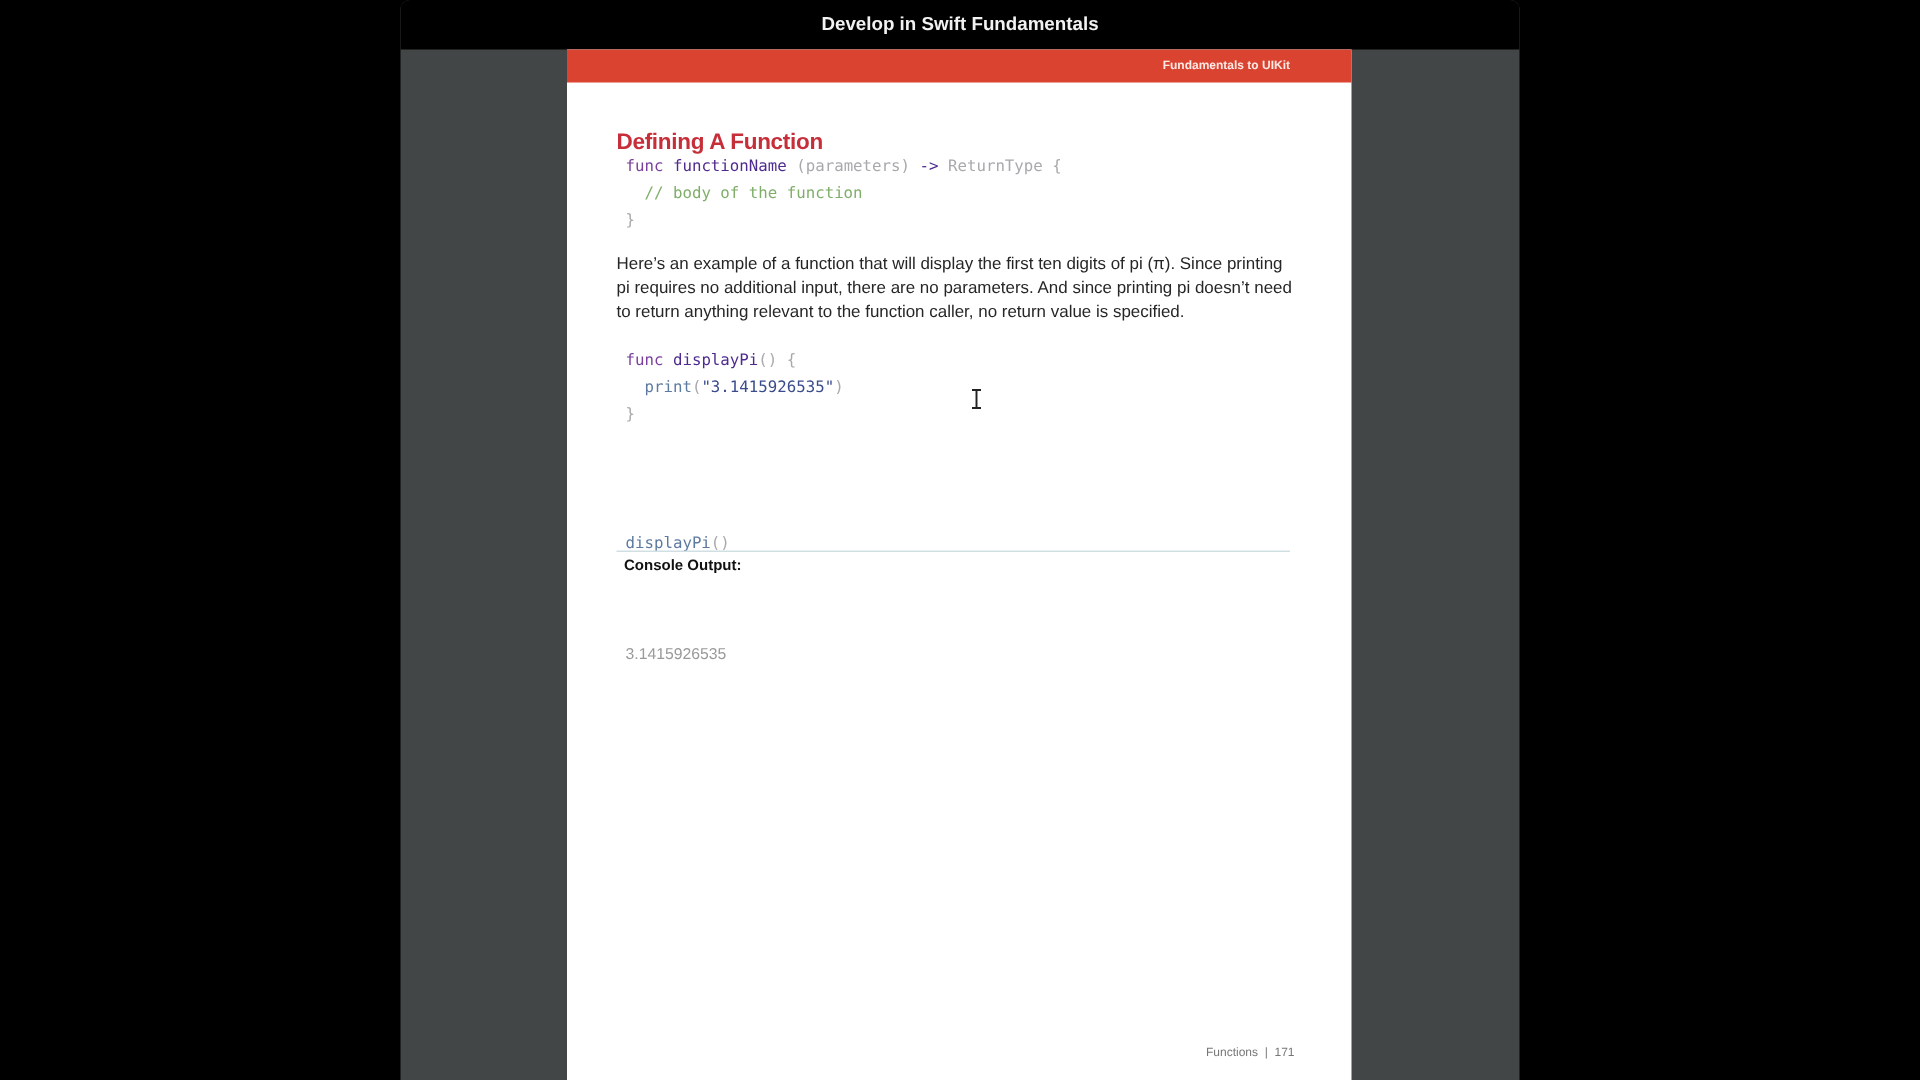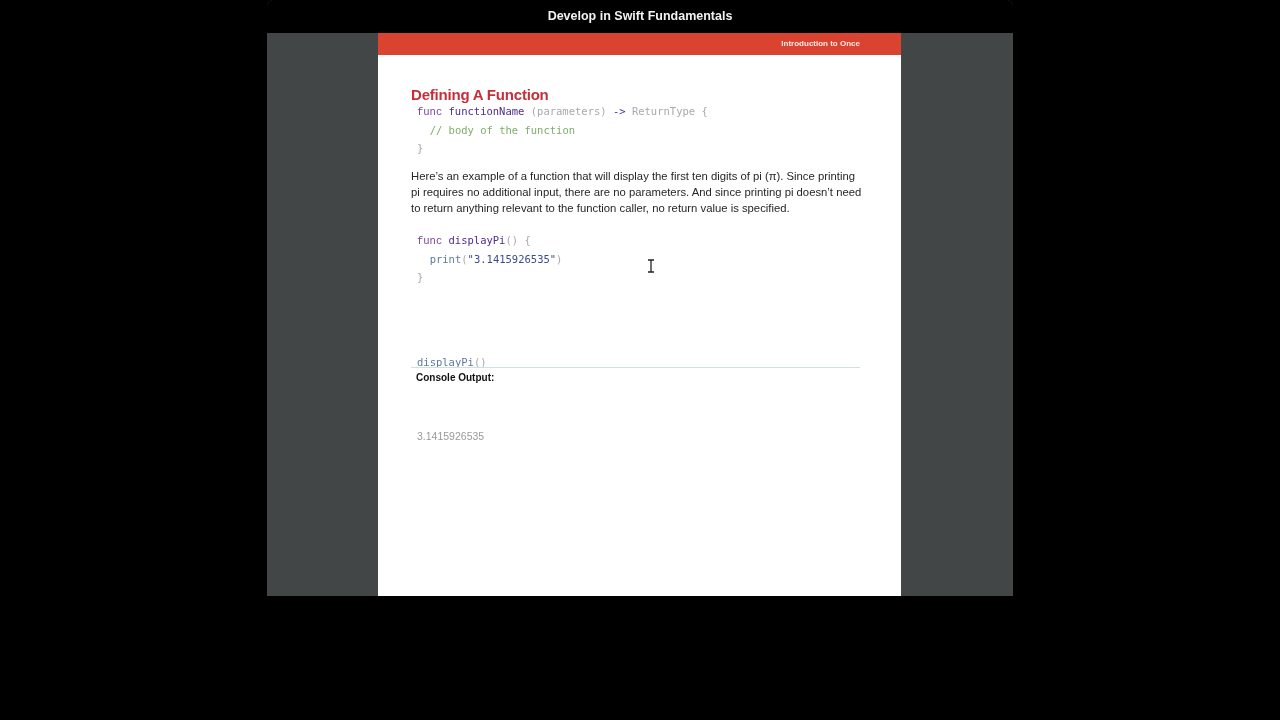--- a/index.html
+++ b/index.html
@@ -1,45 +1,45 @@
 <!DOCTYPE html>
 <html><head>
   <meta charset="utf-8">
   <style>
     html, body { margin: 0; padding: 0; background: #000; }
     body { width: 1280px; height: 720px; position: relative; overflow: hidden; font-family: "Liberation Sans", sans-serif; }
-    .window { position: absolute; left: 267px; top: 0; width: 746px; height: 596px; background: #434646; border-radius: 6px 6px 0 0; overflow: hidden; }
+    .window { position: absolute; left: 267px; top: 0; width: 746px; height: 720px; background: #434646; border-radius: 6px 6px 0 0; overflow: hidden; }
     .titlebar { position: absolute; left: 0; top: 0; width: 746px; height: 33px; background: #000; color: #f2f2f2; font-weight: bold; font-size: 12.5px; text-align: center; line-height: 33px; }
     .page { position: absolute; left: 111px; top: 33px; width: 523px; height: 687px; background: #fff; }
     .page-header { position: absolute; left: 0; top: 0; width: 523px; height: 22px; background: #d94330; }
     .page-header span { position: absolute; right: 41px; top: 0; line-height: 22px; font-size: 8px; font-weight: bold; color: #fde9e5; }
     .h1 { position: absolute; left: 33px; top: 53px; font-size: 15px; font-weight: bold; color: #c62f3a; letter-spacing: -0.2px; }
     .code { position: absolute; left: 39px; font-family: "DejaVu Sans Mono", monospace; font-size: 10.5px; line-height: 18px; white-space: pre; }
-    .kw { color: #7a3e9d; font-family: Liberation Mono, monospace; }
+    .kw { color: #7a3e9d; }
     .fn { color: #4e2a8e; }
     .muted { color: #a9a9ad; }
     .comment { color: #7fae6a; }
     .call { color: #5d7aa0; margin-top: 12px; }
     .str { color: #3b4c8c; }
     .prose { position: absolute; left: 33px; width: 455px; font-size: 11.3px; line-height: 16px; color: #262626; }
     .divider { position: absolute; left: 33px; top: 334px; width: 449px; height: 1px; background: #cfdfe2; }
     .console-label { position: absolute; left: 38px; top: 339px; font-size: 10px; font-weight: bold; color: #111; }
     .console-output { position: absolute; left: 39px; top: 354px; font-family: Liberation Sans, sans-serif; font-size: 10.5px; line-height: 18px; color: #9a9a9a; margin-top: 40px; }
     .footer { position: absolute; right: 38px; bottom: 14px; font-size: 8px; color: #777; }
     .cursor { position: absolute; left: 269px; top: 226px; width: 8px; height: 14px; }
   </style>
 </head>
 <body>
 
 <div class="window">
   <div class="titlebar">Develop in Swift Fundamentals</div>
 
   <div class="page">
     <div class="page-header">
-      <span>Introduction to Once</span>
+      <span>Fundamentals to UIKit</span>
     </div>
 
     <div class="h1">Defining A Function</div>
 
     <div class="code" style="top:69px;"><span class="kw">func</span> <span class="fn">functionName</span> <span class="muted">(parameters)</span> <span class="fn">-&gt;</span> <span class="muted">ReturnType {</span>
   <span class="comment">// body of the function</span>
 <span class="muted">}</span></div>
 
     <div class="prose" style="top:135px;">Here’s an example of a function that will display the first ten digits of pi (π). Since printing pi requires no additional input, there are no parameters. And since printing pi doesn’t need to return anything relevant to the function caller, no return value is specified.</div>
 

